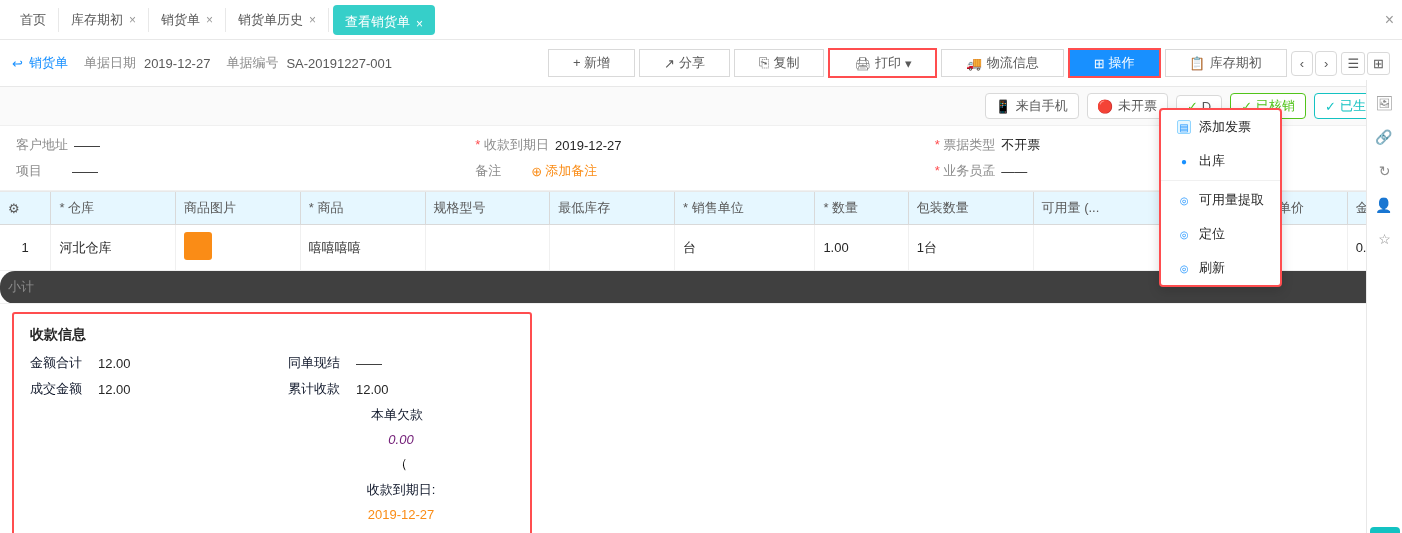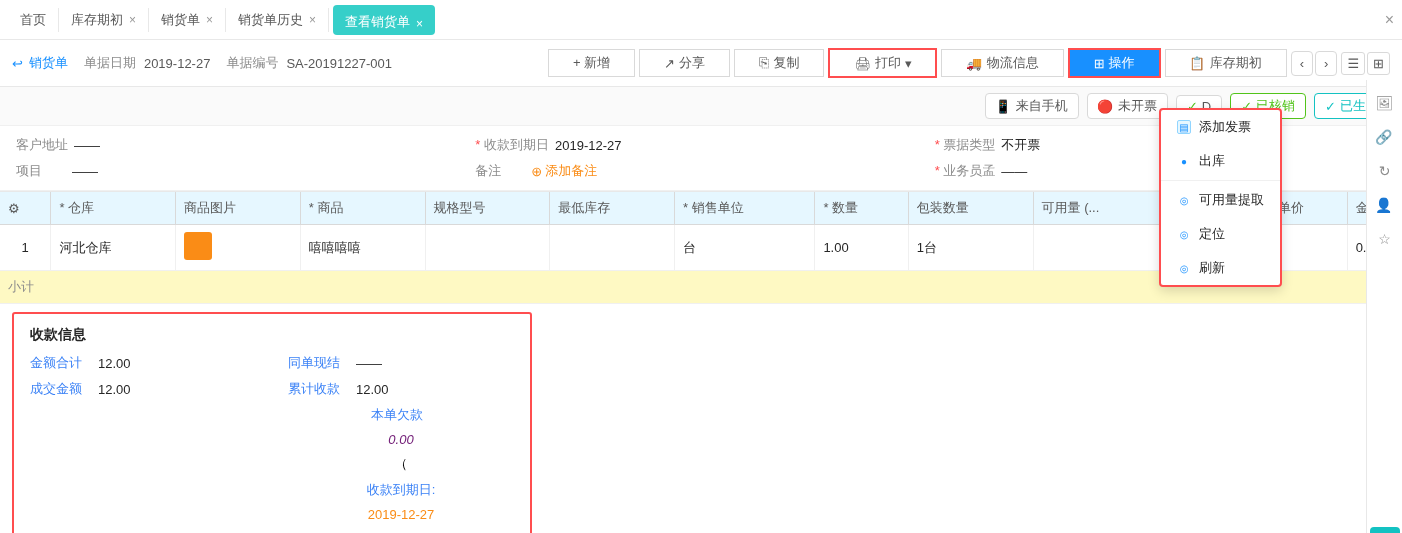--- a/index.html
+++ b/index.html
@@ -157,36 +157,36 @@
       font-weight: normal;
       white-space: nowrap;
     }
     .data-table td {
       padding: 7px 8px;
       border-right: 1px solid #f0f0f0;
       border-bottom: 1px solid #f0f0f0;
       color: #262626;
       white-space: nowrap;
     }
-    .data-table tr.subtotal td { background: #fef9c3; color: #8c8c8c; }
+    .data-table tr.subtotal td { background: #404040; color: #8c8c8c; border-radius: 15px; }
     .row-num { text-align: center; color: #8c8c8c; }
     .product-img { width: 28px; height: 28px; background: #fa8c16; border-radius: 3px; display: inline-flex; align-items: center; justify-content: center; }
 
     
     .payment-section {
       border: 2px solid #ff4d4f;
       border-radius: 3px;
       padding: 12px 16px;
       margin: 8px 12px;
       max-width: 520px;
     }
     .payment-title { font-weight: bold; color: #262626; margin-bottom: 10px; font-size: 14px; }
     .payment-grid { display: grid; grid-template-columns: 1fr 1fr; gap: 8px 32px; }
     .payment-item { display: flex; align-items: center; gap: 8px; }
-    .payment-label { color: #3b82f6; min-width: 60px; }
+    .payment-label { color: #0f172a; min-width: 60px; }
     .payment-value { color: #262626; }
     .payment-value.red { color: #701a75; font-style: italic; }
     .payment-value.date { color: #fa8c16; }
 
     
     .dropdown-menu {
       position: absolute;
       top: 68px;
       right: 120px;
       background: #fff;

